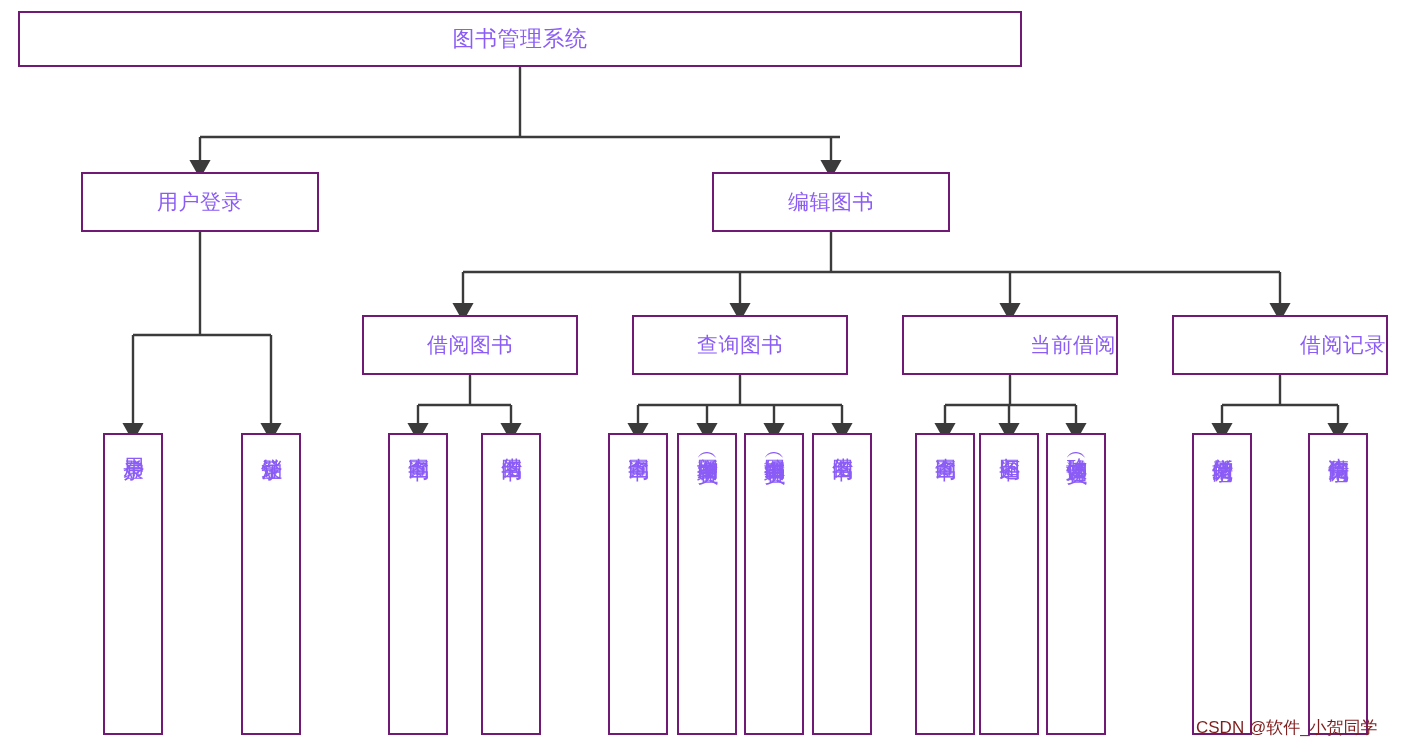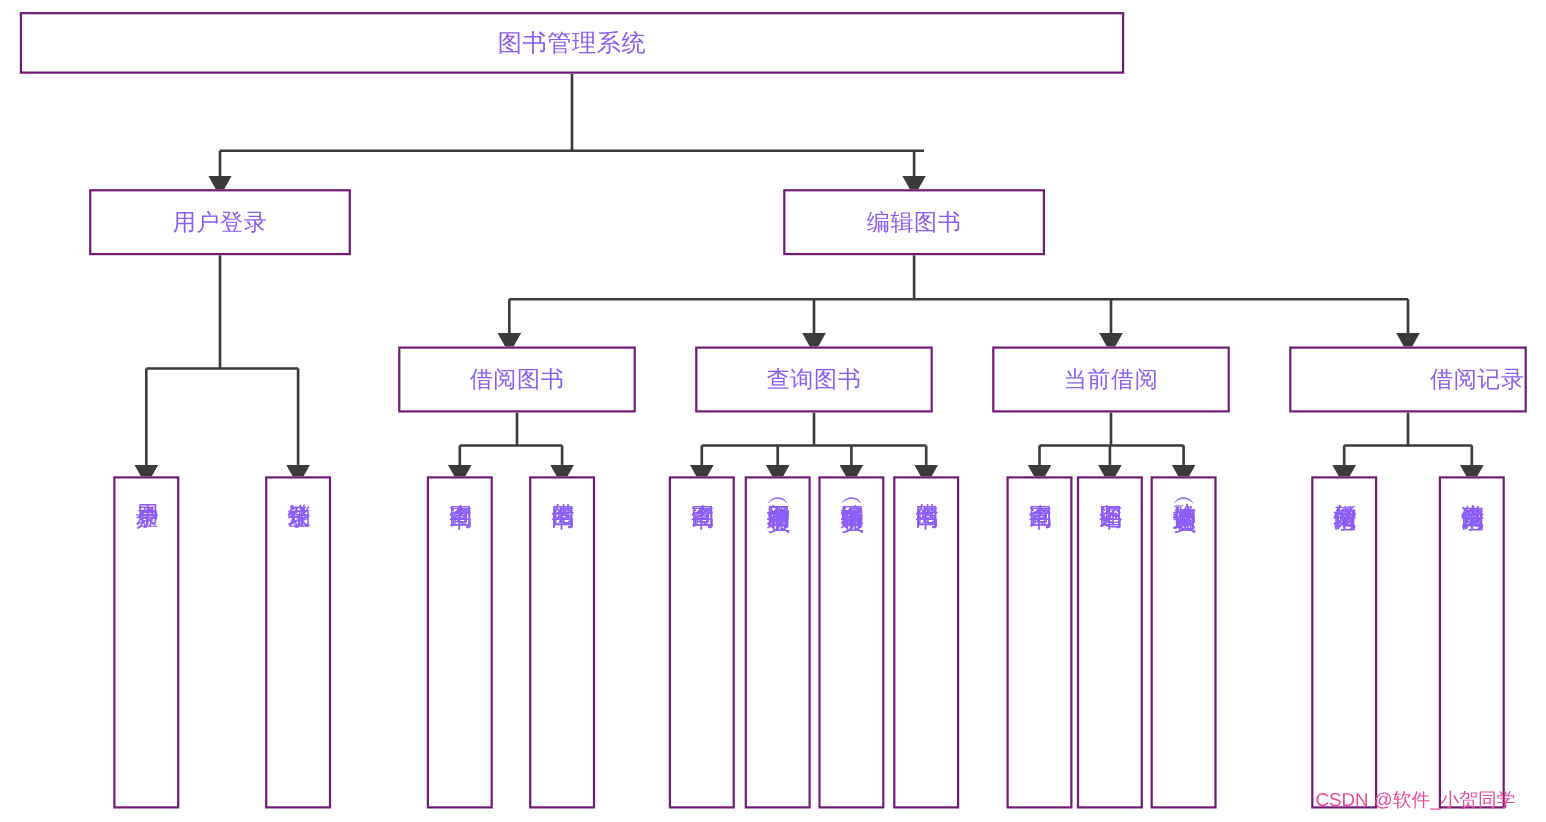--- a/index.html
+++ b/index.html
@@ -58,21 +58,21 @@
     font-size: 21px;
     line-height: 1.32;
     letter-spacing: 1px;
     white-space: nowrap;
   }
   .node.root .node-label {
     font-size: 22px;
   }
   .watermark {
     position: absolute;
-    color: #ec4899;
+    color: #7f1d1d;
     font-size: 17px;
     white-space: nowrap;
     z-index: 5;
     font-family: "Liberation Sans", "DejaVu Sans", sans-serif;
   }
 </style>
 </head>
 <body>
 
 <div id="canvas">
@@ -137,21 +137,21 @@
   <div class="node horizontal" style="left:712px; top:172px; width:238px; height:60px;">
     <span class="node-label">编辑图书</span>
   </div>
 
   <div class="node horizontal" style="left:362px; top:315px; width:216px; height:60px;">
     <span class="node-label">借阅图书</span>
   </div>
   <div class="node horizontal" style="left:632px; top:315px; width:216px; height:60px;">
     <span class="node-label">查询图书</span>
   </div>
-  <div class="node horizontal" style="left:902px; top:315px; width:216px; height:60px;">
+  <div class="node horizontal" style="left:902px; top:315px; width:216px; height:60px;justify-content:flex-end;">
     <span class="node-label">当前借阅</span>
   </div>
   <div class="node horizontal" style="left:1172px; top:315px; width:216px; height:60px;justify-content:flex-end;">
     <span class="node-label">借阅记录</span>
   </div>
 
   <div class="node vertical" style="left:103px; top:433px; width:60px; height:302px;">
     <span class="node-label">用户登录</span>
   </div>
   <div class="node vertical" style="left:241px; top:433px; width:60px; height:302px;">

